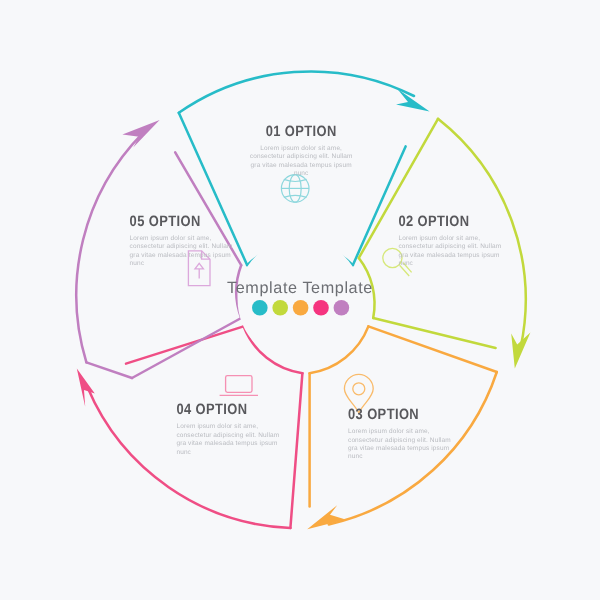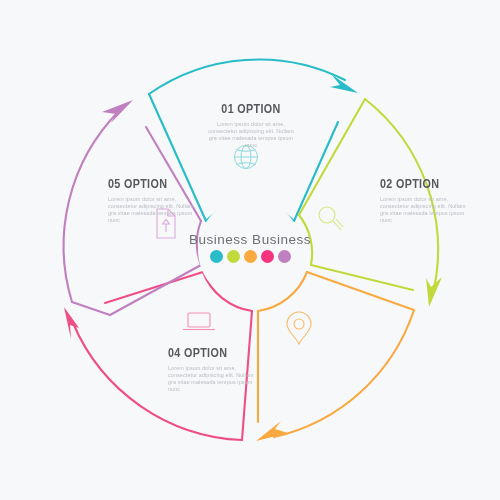--- a/index.html
+++ b/index.html
@@ -128,41 +128,45 @@
       <path d="M157 209 L168 209 L175 216 L175 238 L157 238 Z"></path>
       <path d="M168 209 L168 216 L175 216"></path>
       <path d="M166 232 L166 224 L169.5 224 L166 219.5 L162.5 224 L166 224"></path>
     </g>
   </svg>
 
   <svg class="layer" viewBox="0 0 500 500">
     <circle cx="250" cy="250" r="52" fill="#f7f8fa" stroke="none"></circle>
   </svg>
 
-  <div class="center-title">Business Business</div>
+  <div class="center-title">Template Template</div>
   <div class="dots">
     <span class="dot" style="background:#27bcc8"></span>
     <span class="dot" style="background:#c2d93c"></span>
     <span class="dot" style="background:#f9a940"></span>
     <span class="dot" style="background:#f5347f"></span>
     <span class="dot" style="background:#c07fc0"></span>
   </div>
 
   <div class="seg-label" style="left:206px;top:102px;width:90px;text-align:center;">
     <div class="seg-title c">01 OPTION</div>
     <div class="seg-body ctr" style="width:90px;">Lorem ipsum dolor sit ame, consectetur adipiscing elit. Nullam gra vitae malesada tempus ipsum nunc</div>
   </div>
 
-  <div class="seg-label" style="left:332px;top:177px;margin-left:48px;">
+  <div class="seg-label" style="left:332px;top:177px;">
     <div class="seg-title">02 OPTION</div>
     <div class="seg-body">Lorem ipsum dolor sit ame, consectetur adipiscing elit. Nullam gra vitae malesada tempus ipsum nunc</div>
   </div>
 
+  <div class="seg-label" style="left:290px;top:338px;">
+    <div class="seg-title">03 OPTION</div>
+    <div class="seg-body">Lorem ipsum dolor sit ame, consectetur adipiscing elit. Nullam gra vitae malesada tempus ipsum nunc</div>
+  </div>
 
-  <div class="seg-label" style="left:147px;top:346px;margin-left:21px;">
+  <div class="seg-label" style="left:147px;top:334px;">
     <div class="seg-title">04 OPTION</div>
     <div class="seg-body">Lorem ipsum dolor sit ame, consectetur adipiscing elit. Nullam gra vitae malesada tempus ipsum nunc</div>
   </div>
 
   <div class="seg-label" style="left:108px;top:177px;">
     <div class="seg-title">05 OPTION</div>
     <div class="seg-body">Lorem ipsum dolor sit ame, consectetur adipiscing elit. Nullam gra vitae malesada tempus ipsum nunc</div>
   </div>
 
 </div>

